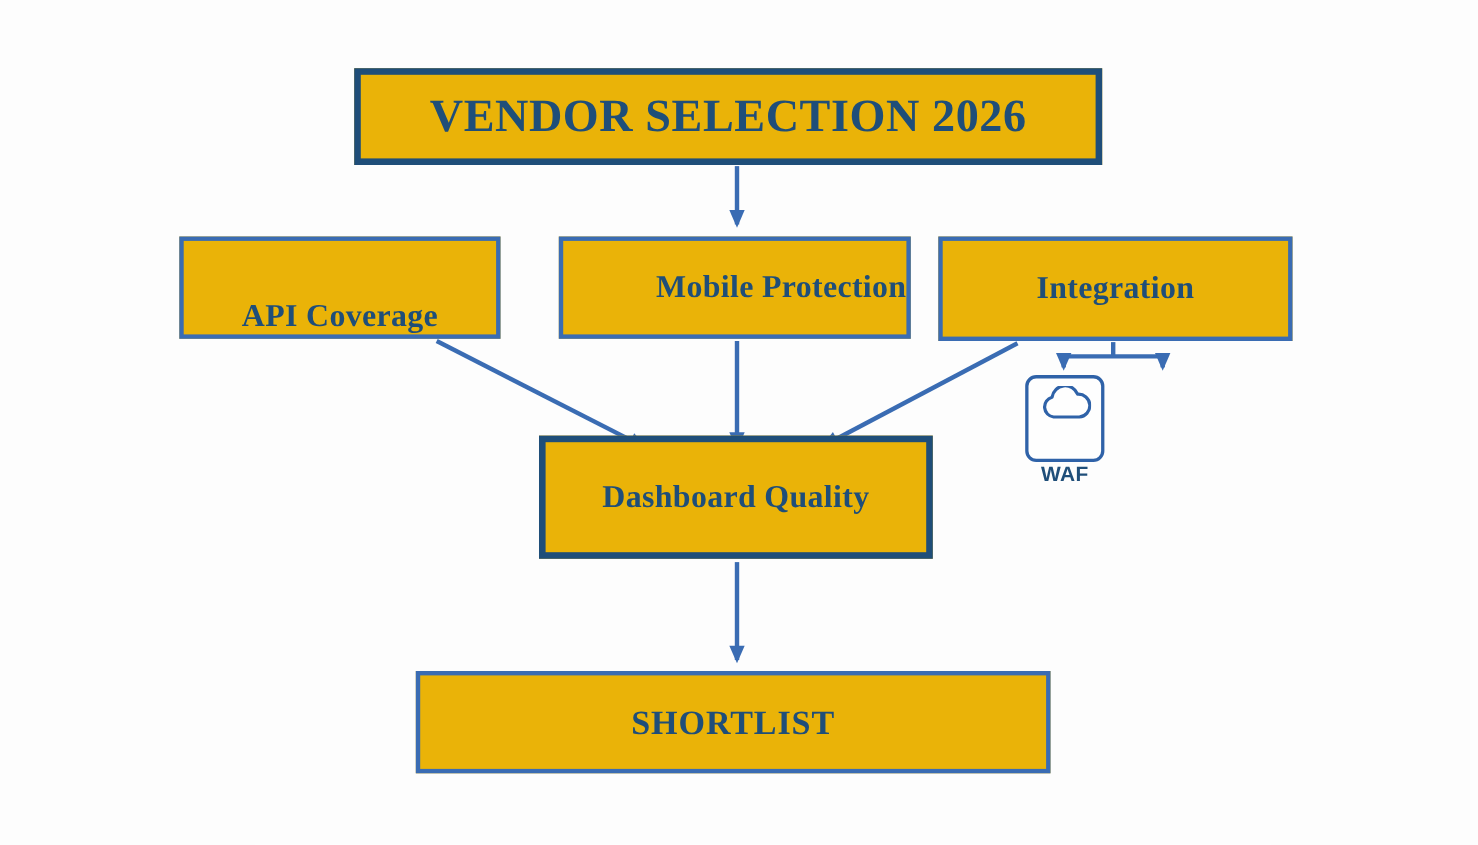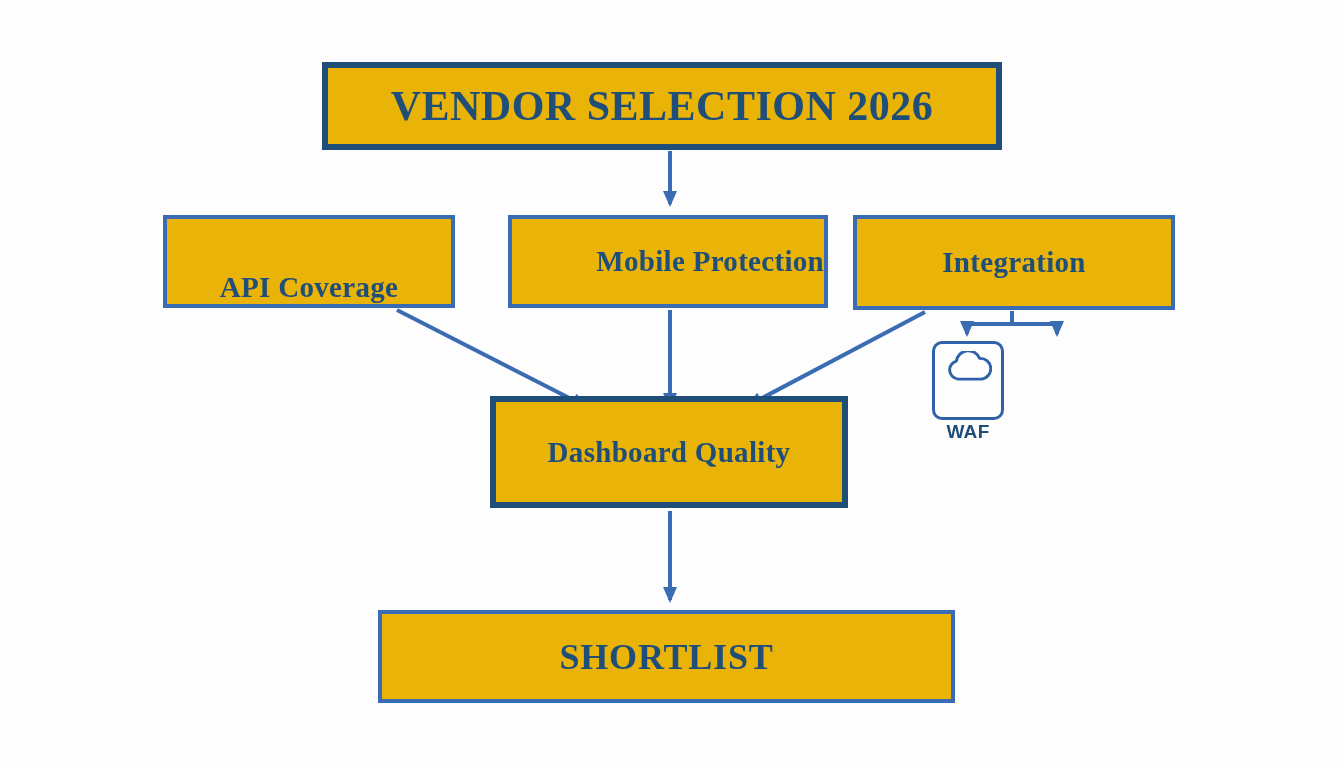--- a/index.html
+++ b/index.html
@@ -40,21 +40,21 @@
   .node.medium { border: 4px solid #3a6cb3; }
 
   .node-title {
     left: 322px; top: 62px; width: 680px; height: 88px;
     font-size: 42px; letter-spacing: 0.5px;
   }
   .node-api        { left: 163px; top: 215px; width: 292px; height: 93px; font-size: 29px; align-items: flex-end; }
   .node-mobile     { left: 508px; top: 215px; width: 320px; height: 93px; font-size: 29px; justify-content: flex-end; }
   .node-integration{ left: 853px; top: 215px; width: 322px; height: 95px; font-size: 29px; }
   .node-dashboard  { left: 490px; top: 396px; width: 358px; height: 112px; font-size: 29px; border-width: 5px; }
-  .node-shortlist  { left: 378px; top: 610px; width: 577px; height: 93px; font-size: 36px; letter-spacing: 0.8px; }
+  .node-shortlist  { left: 378px; top: 610px; width: 577px; height: 93px; font-size: 31px; letter-spacing: 0.8px; }
 
   .icon-card {
     position: absolute;
     box-sizing: border-box;
     width: 72px; height: 79px;
     background: #fefefe;
     border: 3px solid #2f62a8;
     border-radius: 10px;
     display: flex;
     flex-direction: column;

